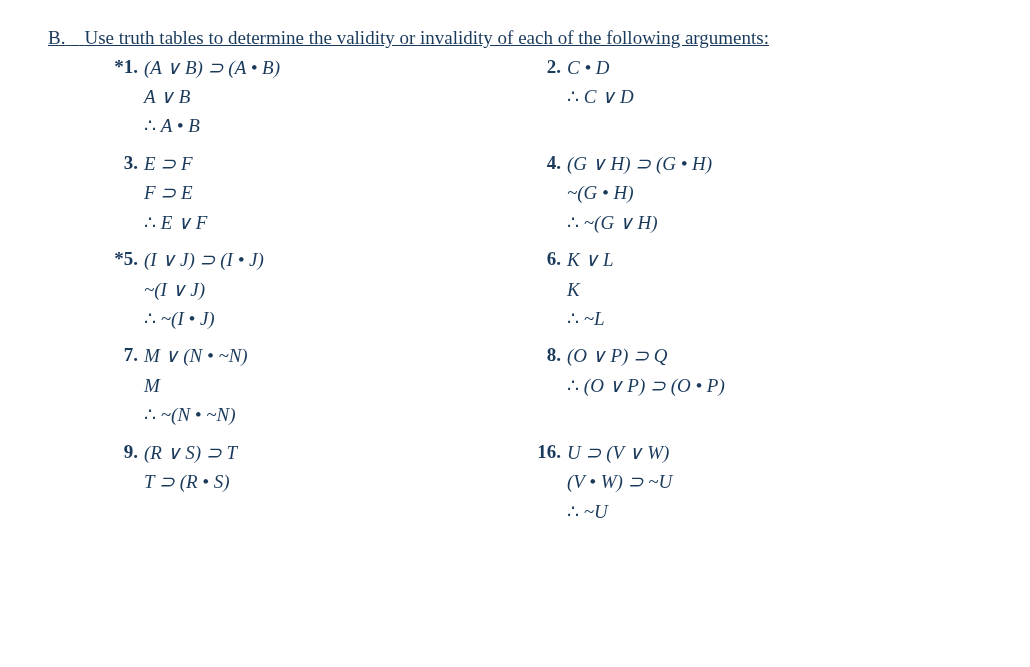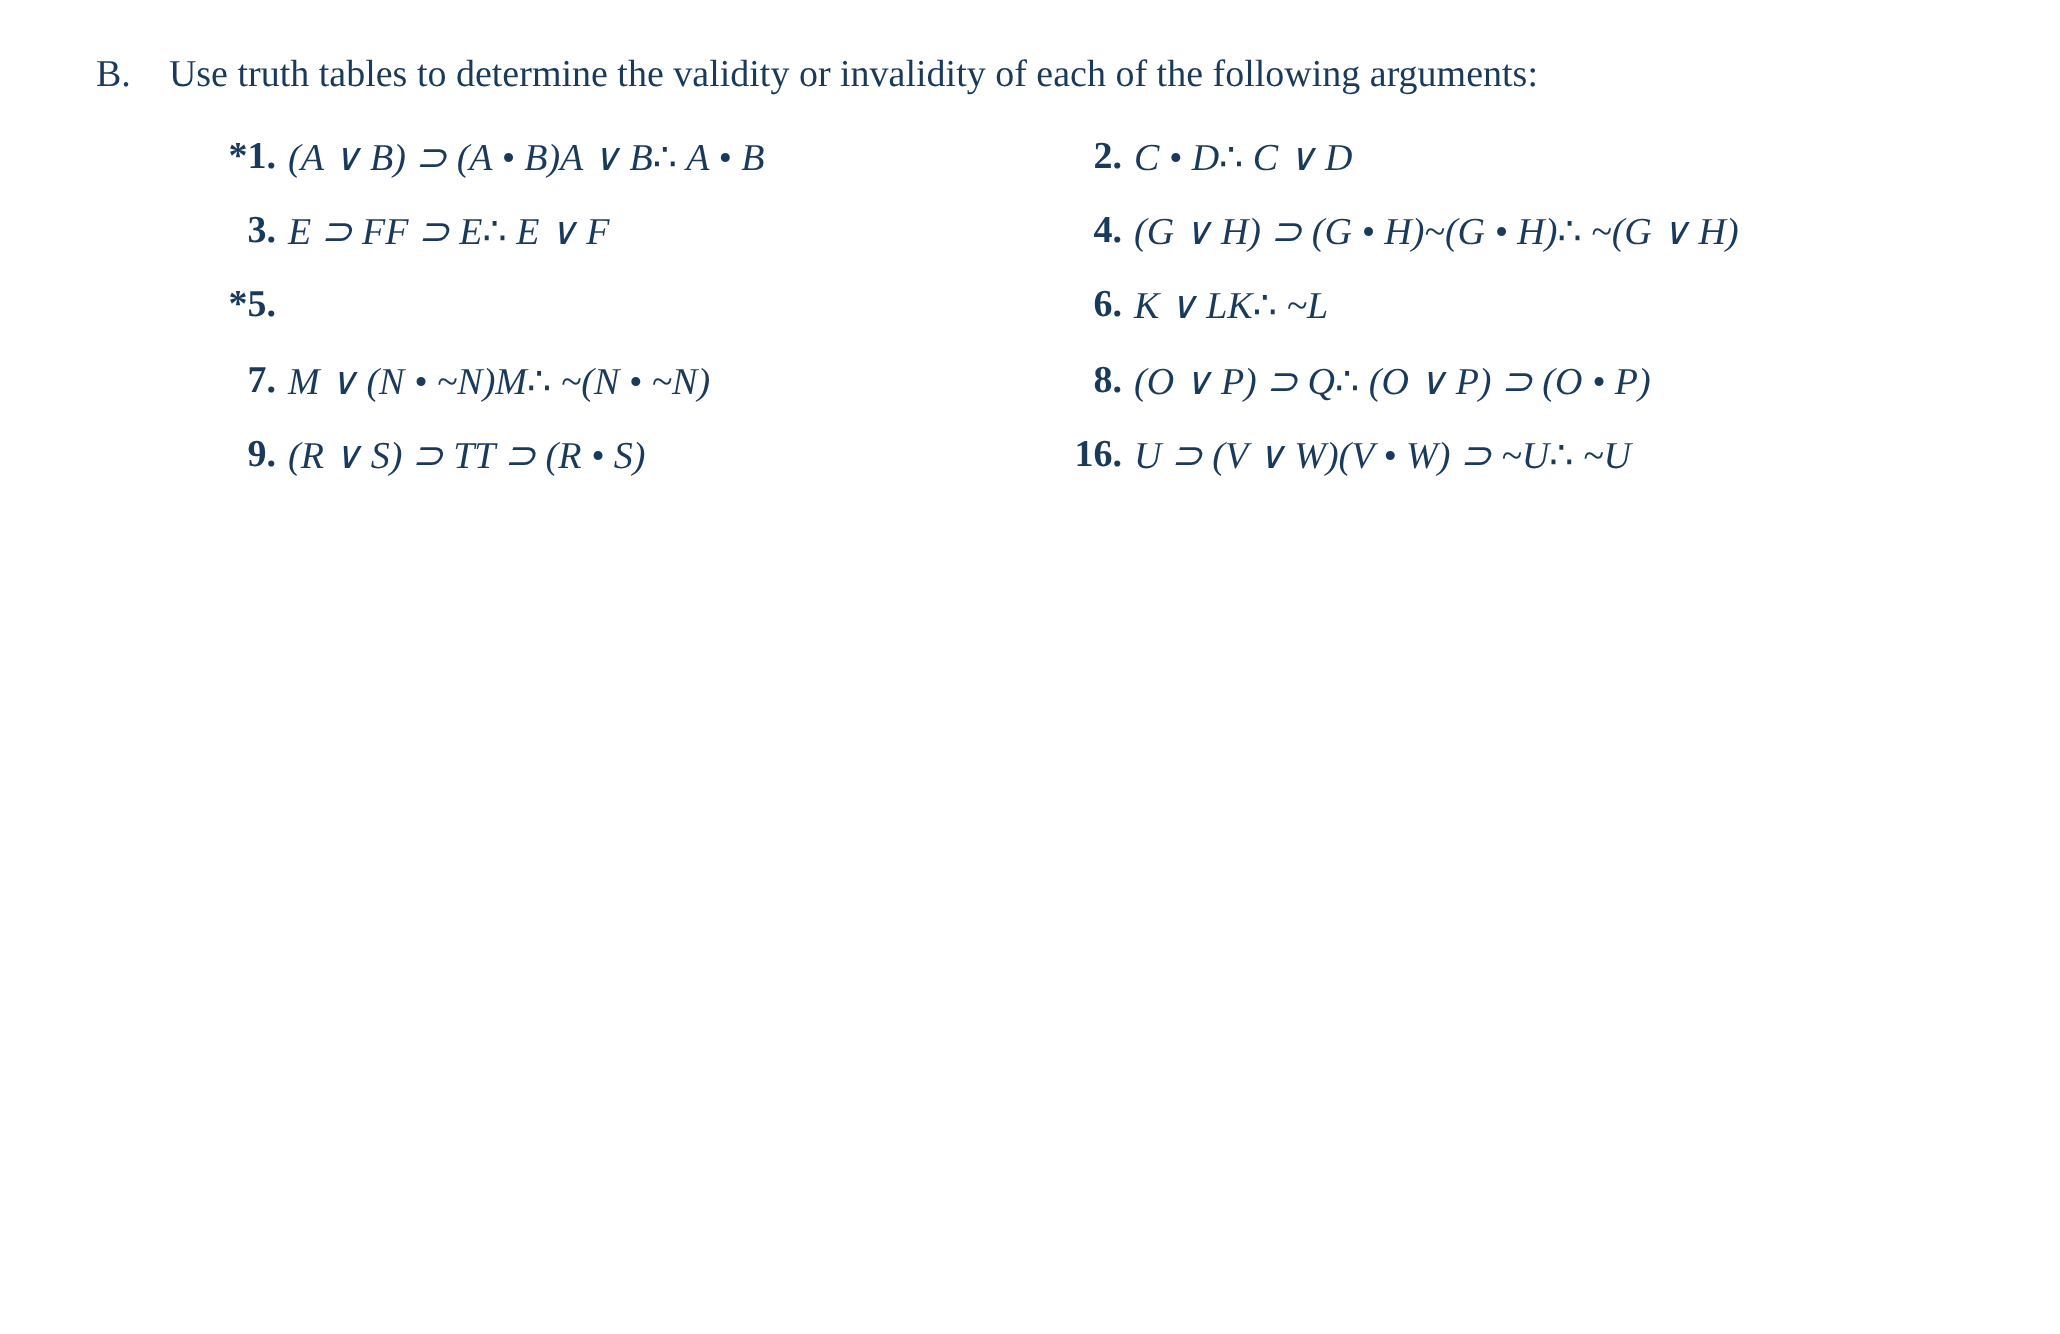--- a/index.html
+++ b/index.html
@@ -6,21 +6,21 @@
     body {
       font-family: "Palatino Linotype", "Book Antiqua", Palatino, Georgia, serif;
       color: #1a3a5c;
       background: #ffffff;
       padding: 24px 48px;
       font-size: 19px;
       line-height: 1.5;
       width: 1030px;
     }
     .intro {
-      margin-bottom: 12px;
+      text-decoration: underline;
     }
     .intro-label {
       display: inline;
     }
     .intro-rest {
       display: inline;
     }
     .problems {
       width: 100%;
     }
@@ -43,21 +43,21 @@
     }
     .num {
       font-weight: bold;
       min-width: 34px;
       text-align: right;
       padding-right: 6px;
       font-family: "Palatino Linotype", Palatino, Georgia, serif;
     }
     .arg {
       display: flex;
-      flex-direction: row;
+      flex-direction: column;
     }
     .line {
       font-style: italic;
       font-family: "Palatino Linotype", Palatino, Georgia, serif;
       line-height: 1.55;
     }
     .line.conclusion::before {
       content: "∴ ";
       font-style: normal;
     }
@@ -115,20 +115,25 @@
           <div class="line conclusion">~(G ∨ H)</div>
         </div>
       </div>
     </div>
   </div>
 
   <div class="row">
     <div class="col-left">
       <div class="problem">
         <div class="num">*5.</div>
+        <div class="arg">
+          <div class="line">(I ∨ J) ⊃ (I • J)</div>
+          <div class="line">~(I ∨ J)</div>
+          <div class="line conclusion">~(I • J)</div>
+        </div>
       </div>
     </div>
     <div class="col-right">
       <div class="problem">
         <div class="num">6.</div>
         <div class="arg">
           <div class="line">K ∨ L</div>
           <div class="line">K</div>
           <div class="line conclusion">~L</div>
         </div>

